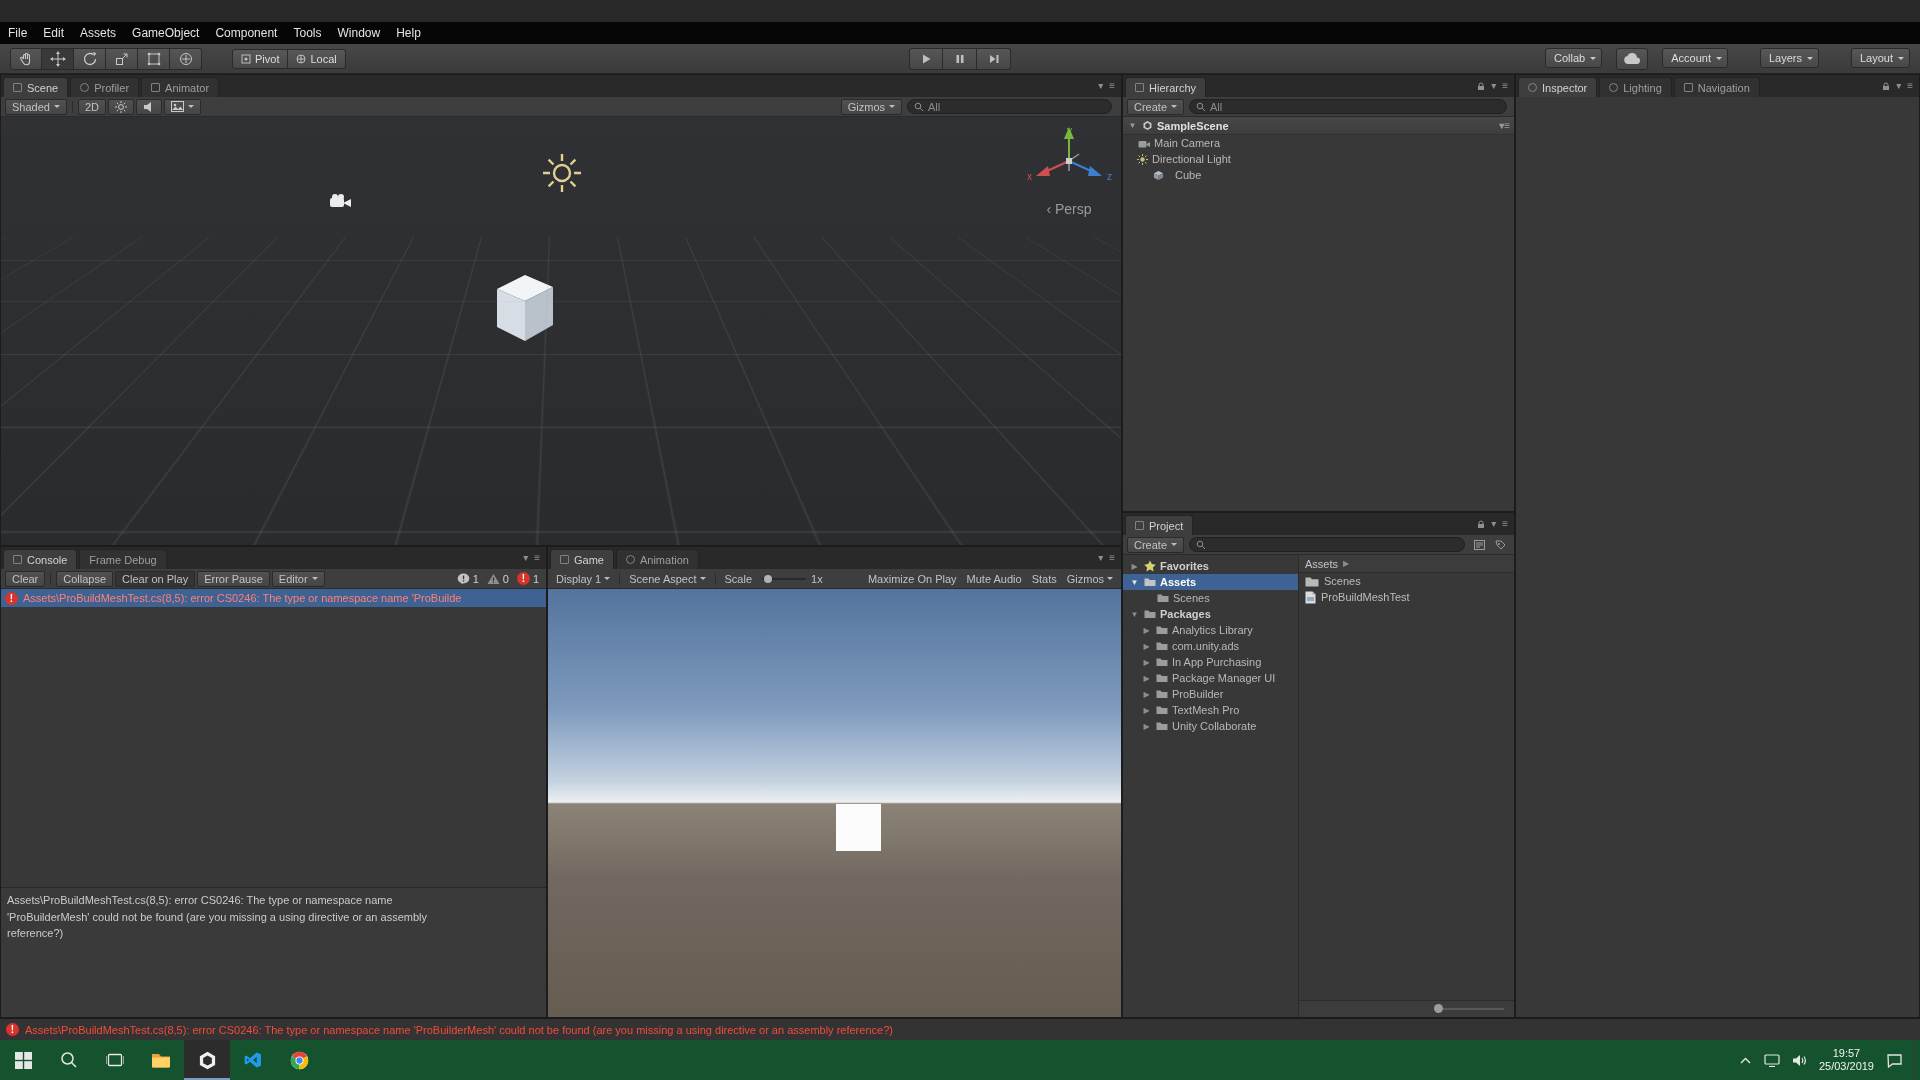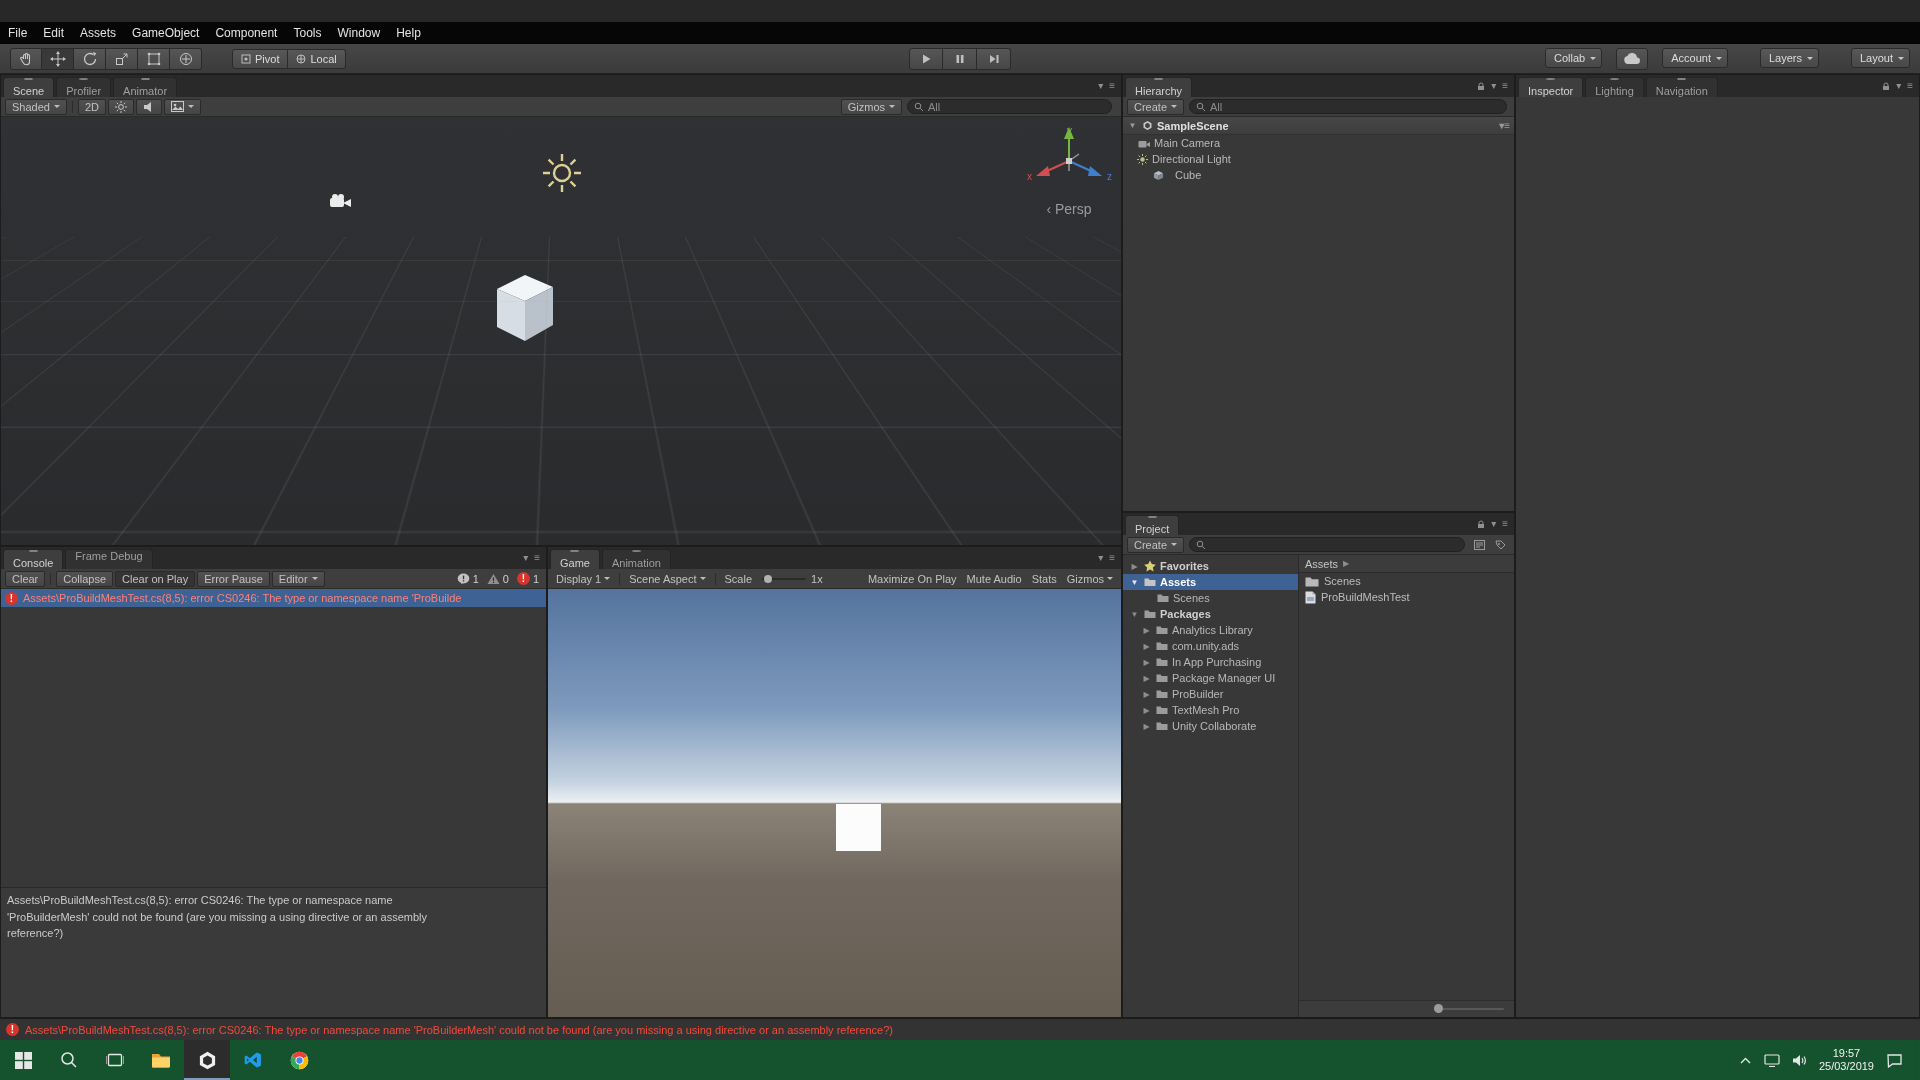--- a/index.html
+++ b/index.html
@@ -38,21 +38,21 @@
   
   .panel{position:absolute;display:flex;flex-direction:column;background:#383838;border:1px solid #1c1c1c;}
   #scene-panel{left:0;top:74px;width:1122px;height:472px;}
   #console-panel{left:0;top:546px;width:547px;height:472px;}
   #game-panel{left:547px;top:546px;width:575px;height:472px;}
   #hierarchy-panel{left:1122px;top:74px;width:393px;height:438px;}
   #project-panel{left:1122px;top:512px;width:393px;height:506px;}
   #inspector-panel{left:1515px;top:74px;width:405px;height:944px;}
 
   .tabbar{height:22px;min-height:22px;background:#292929;display:flex;align-items:flex-end;padding:2px 2px 0 2px;position:relative;}
-  .tab{height:20px;padding:0 9px;display:flex;align-items:center;gap:5px;font-size:11px;color:#9f9f9f;background:#313131;border:1px solid #242424;border-bottom:none;border-radius:3px 3px 0 0;margin-right:2px;white-space:nowrap;flex-direction:column;}
+  .tab{height:20px;padding:0 9px;display:flex;align-items:center;gap:5px;font-size:11px;color:#9f9f9f;background:#313131;border:1px solid #242424;border-bottom:none;border-radius:3px 3px 0 0;margin-right:2px;white-space:nowrap;}
   .tab.active{background:#3e3e3e;color:#d2d2d2;}
   .tab-ic{width:9px;height:9px;border:1px solid #828282;border-radius:1px;display:inline-block;}
   .tab-ic.round{border-radius:50%;}
   .corner{position:absolute;right:6px;top:6px;display:flex;gap:6px;align-items:center;color:#909090;font-size:10px;line-height:1;}
 
   .minibar{height:20px;min-height:20px;background:#3e3e3e;border-bottom:1px solid #2a2a2a;display:flex;align-items:center;font-size:11px;color:#c2c2c2;padding:0 3px;overflow:hidden;}
   .mini-btn{height:16px;padding:0 6px;display:flex;align-items:center;gap:4px;background:linear-gradient(#515151,#454545);border:1px solid #2a2a2a;border-radius:2px;margin:0 1px;white-space:nowrap;}
   .mini-btn.dd::after{content:"";border:3px solid transparent;border-top-color:#bdbdbd;margin-top:3px;}
   .mini-btn.pressed{background:#343434;}
   .flat-btn{padding:0 5px;color:#c2c2c2;white-space:nowrap;display:flex;align-items:center;gap:3px;}

